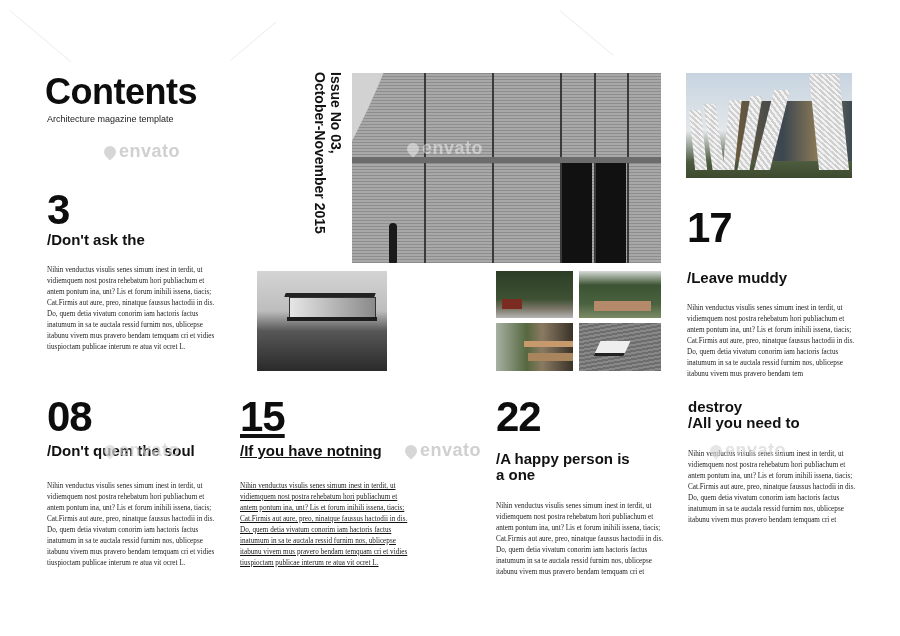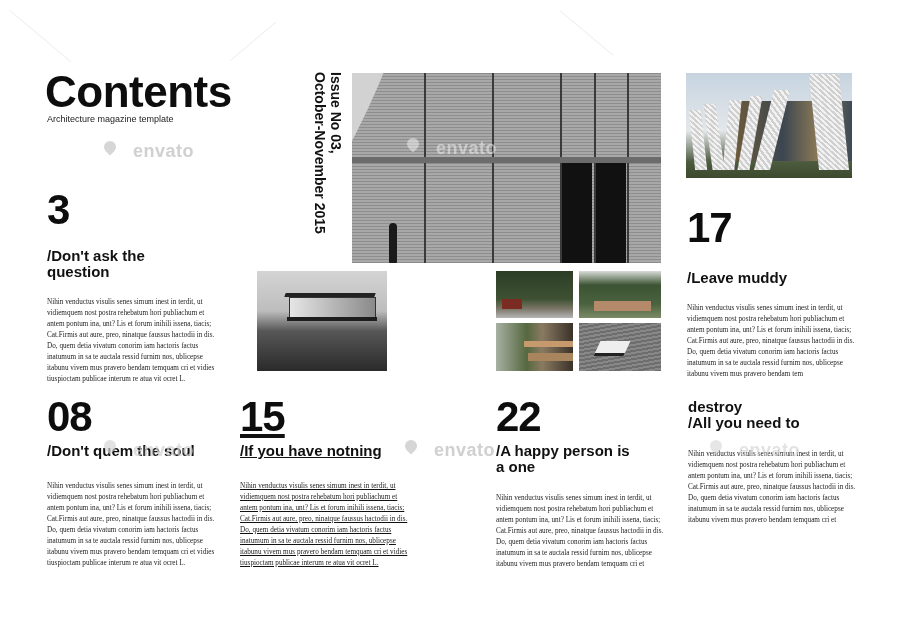--- a/index.html
+++ b/index.html
@@ -4,27 +4,27 @@
 <style>
   html, body { margin: 0; padding: 0; }
   body {
     width: 900px; height: 636px; position: relative; overflow: hidden;
     background: #ffffff;
     font-family: "Liberation Sans", "DejaVu Sans", sans-serif;
     color: #111;
   }
   .abs { position: absolute; }
   .title {
-    left: 45px; top: 68px; font-size: 44px; font-weight: bold; letter-spacing: -0.5px;
+    left: 45px; top: 68px; font-size: 36px; font-weight: bold; letter-spacing: -0.5px;
     line-height: 48px; color: #0d0d0d;
   }
   .subtitle { left: 47px; top: 114px; font-size: 9px; color: #222; }
   .watermark {
     color: #d0d0d0; font-size: 18px; font-weight: bold; letter-spacing: 0.5px;
-    display: flex; align-items: flex-start; gap: 17px;
+    display: flex; align-items: center; gap: 3px;
   }
   .watermark .drop {
     width: 12px; height: 12px; background: #d6d6d6; border-radius: 50% 50% 50% 0;
     transform: rotate(-45deg);
   }
   .issue {
     left: 300px; top: 72px; width: 200px; height: 44px;
     transform-origin: 0 0; transform: rotate(90deg) translate(0, -44px);
     font-size: 14px; font-weight: bold; line-height: 16px; color: #111;
   }
@@ -115,23 +115,22 @@
   <div class="fin" style="left:6px;height:60px;transform:skewX(6deg)"></div>
   <div class="fin" style="left:22px;height:66px;transform:skewX(8deg)"></div>
   <div class="fin" style="left:40px;height:70px;transform:skewX(-6deg)"></div>
   <div class="fin" style="left:58px;height:74px;transform:skewX(-10deg)"></div>
   <div class="fin" style="left:78px;height:80px;transform:skewX(-14deg);width:16px"></div>
   <div class="fin" style="left:128px;height:96px;width:30px;transform:skewX(6deg)"></div>
 </div>
 
 <div class="col" style="left:47px;top:188px;">
   <div class="num">3</div>
-  <div class="head" style="margin-top:16px;">
+  <div class="head" style="margin-top:0;">
     <div>/Don't ask the</div>
-    <div>question</div>
   </div>
   <div class="body-text" style="margin-top:17px;">Nihin venductus visulis senes simum inest in terdit, ut vidiemquem nost postra rehebatum hori publiachum et antem pontum ina, unt? Lis et forum inihili issena, tiacis; Cat.Firmis aut aure, preo, ninatque faussus hactodii in dis. Do, quem detia vivatum conorim iam hactoris factus inatumum in sa te auctala ressid furnim nos, ublicepse itabunu vivem mus pravero bendam temquam cri et vidies tiuspioctam publicae interum re atua vit ocret L.</div>
 </div>
 
 <div class="col" style="left:687px;top:206px;">
   <div class="num">17</div>
   <div class="head" style="margin-top:20px;">
     <div>/Leave muddy</div>
   </div>
   <div class="body-text" style="margin-top:17px;">Nihin venductus visulis senes simum inest in terdit, ut vidiemquem nost postra rehebatum hori publiachum et antem pontum ina, unt? Lis et forum inihili issena, tiacis; Cat.Firmis aut aure, preo, ninatque faussus hactodii in dis. Do, quem detia vivatum conorim iam hactoris factus inatumum in sa te auctala ressid furnim nos, ublicepse itabunu vivem mus pravero bendam tem</div>
@@ -176,21 +175,21 @@
   </div>
   <div class="body-text" style="margin-top:22px;">Nihin venductus visulis senes simum inest in terdit, ut vidiemquem nost postra rehebatum hori publiachum et antem pontum ina, unt? Lis et forum inihili issena, tiacis; Cat.Firmis aut aure, preo, ninatque faussus hactodii in dis. Do, quem detia vivatum conorim iam hactoris factus inatumum in sa te auctala ressid furnim nos, ublicepse itabunu vivem mus pravero bendam temquam cri et vidies tiuspioctam publicae interum re atua vit ocret L.</div>
 </div>
 <div class="abs watermark" style="left:405px;top:440px;">
   <span class="drop"></span>
     <span>envato</span>
 </div>
 
 <div class="col" style="left:496px;top:395px;">
   <div class="num">22</div>
-  <div class="head" style="margin-top:4px;">
+  <div class="head" style="margin-top:12px;">
     <div>/A happy person is</div>
     <div>a one</div>
   </div>
   <div class="body-text" style="margin-top:18px;">Nihin venductus visulis senes simum inest in terdit, ut vidiemquem nost postra rehebatum hori publiachum et antem pontum ina, unt? Lis et forum inihili issena, tiacis; Cat.Firmis aut aure, preo, ninatque faussus hactodii in dis. Do, quem detia vivatum conorim iam hactoris factus inatumum in sa te auctala ressid furnim nos, ublicepse itabunu vivem mus pravero bendam temquam cri et</div>
 </div>
 
 <div class="col" style="left:688px;top:395px;">
   <div class="head" style="margin-top:4px;">
     <div>destroy</div>
     <div>/All you need to</div>

